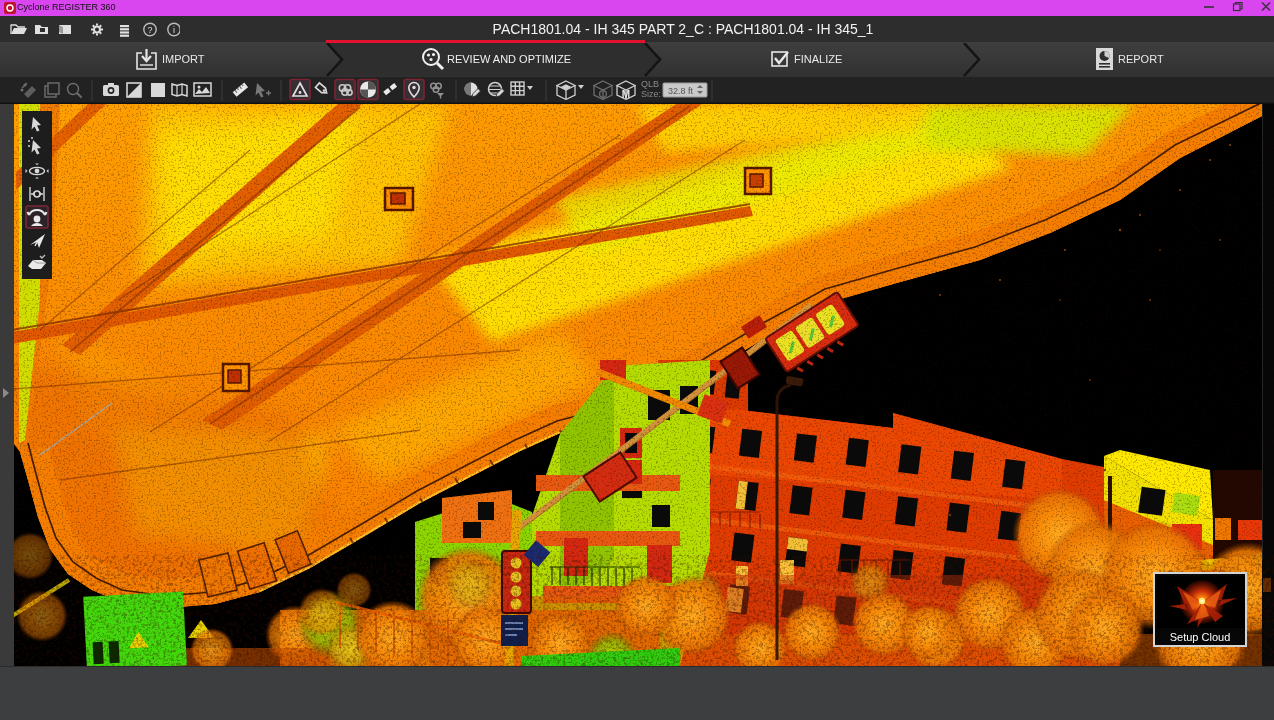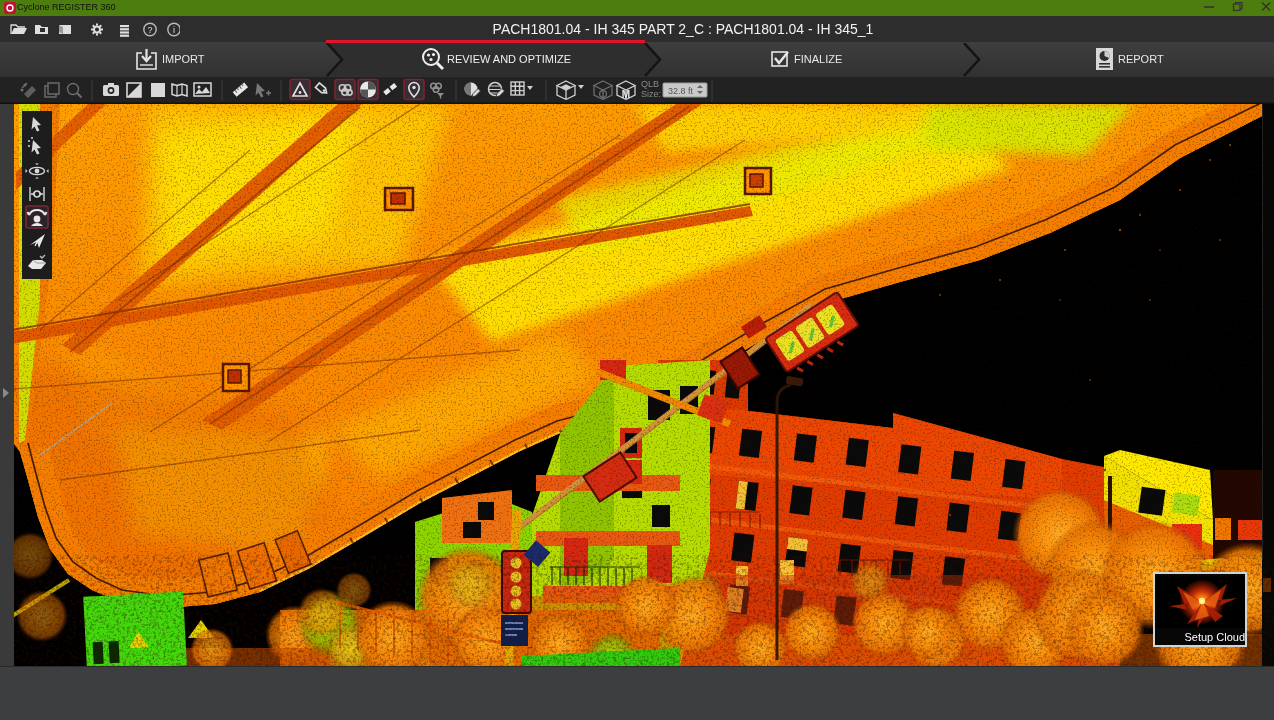--- a/index.html
+++ b/index.html
@@ -1,23 +1,23 @@
 <!DOCTYPE html>
 <html><head><meta charset="utf-8"><style>
 html,body{margin:0;padding:0;background:#3d3d3d;}
 #app{position:relative;width:1274px;height:720px;overflow:hidden;font-family:"Liberation Sans",sans-serif;background:#3d3e40;}
 .abs{position:absolute;}
-#titlebar{position:absolute;left:0;top:0;width:1274px;height:16px;background:#4d7c0f;}
+#titlebar{position:absolute;left:0;top:0;width:1274px;height:16px;background:#d946ef;}
 #titlebar .tt{position:absolute;left:17px;top:2px;font-size:9px;color:#111;}
 #menubar{position:absolute;left:0;top:16px;width:1274px;height:26px;background:#2d2d2d;}
 #doctitle{position:absolute;left:46px;top:21px;width:1274px;text-align:center;font-size:14px;color:#f2f2f2;}
 #redline{position:absolute;left:326px;top:40px;width:319px;height:3px;background:#e3132f;}
 #bottombar{position:absolute;left:0;top:666px;width:1274px;height:54px;background:#3d3e40;border-top:1px solid #2a2a2a;}
 #setupcloud{position:absolute;left:1153px;top:572px;width:94px;height:75px;background:#070707;border:2px solid #d4d4d4;box-sizing:border-box;}
-#setupcloud .lbl{position:absolute;left:0;top:57px;width:100%;text-align:right;color:#fff;font-size:11px;}
+#setupcloud .lbl{position:absolute;left:0;top:57px;width:100%;text-align:center;color:#fff;font-size:11px;}
 #leftstrip{position:absolute;left:0;top:104px;width:14px;height:562px;background:#3a3a3a;}
 #leftchev{position:absolute;left:3px;top:388px;width:0;height:0;border-left:6px solid #8a8a8a;border-top:5px solid transparent;border-bottom:5px solid transparent;}
 </style></head><body>
 <div id="app">
 
 <svg class="abs" id="scene" style="left:0;top:104px" width="1274" height="562" viewBox="0 104 1274 562" preserveAspectRatio="none">
 <defs>
  <linearGradient id="deckG" x1="0" y1="0" x2="0.25" y2="1">
   <stop offset="0" stop-color="#ffa000"></stop>
           <stop offset="0.45" stop-color="#fa8a00"></stop>

